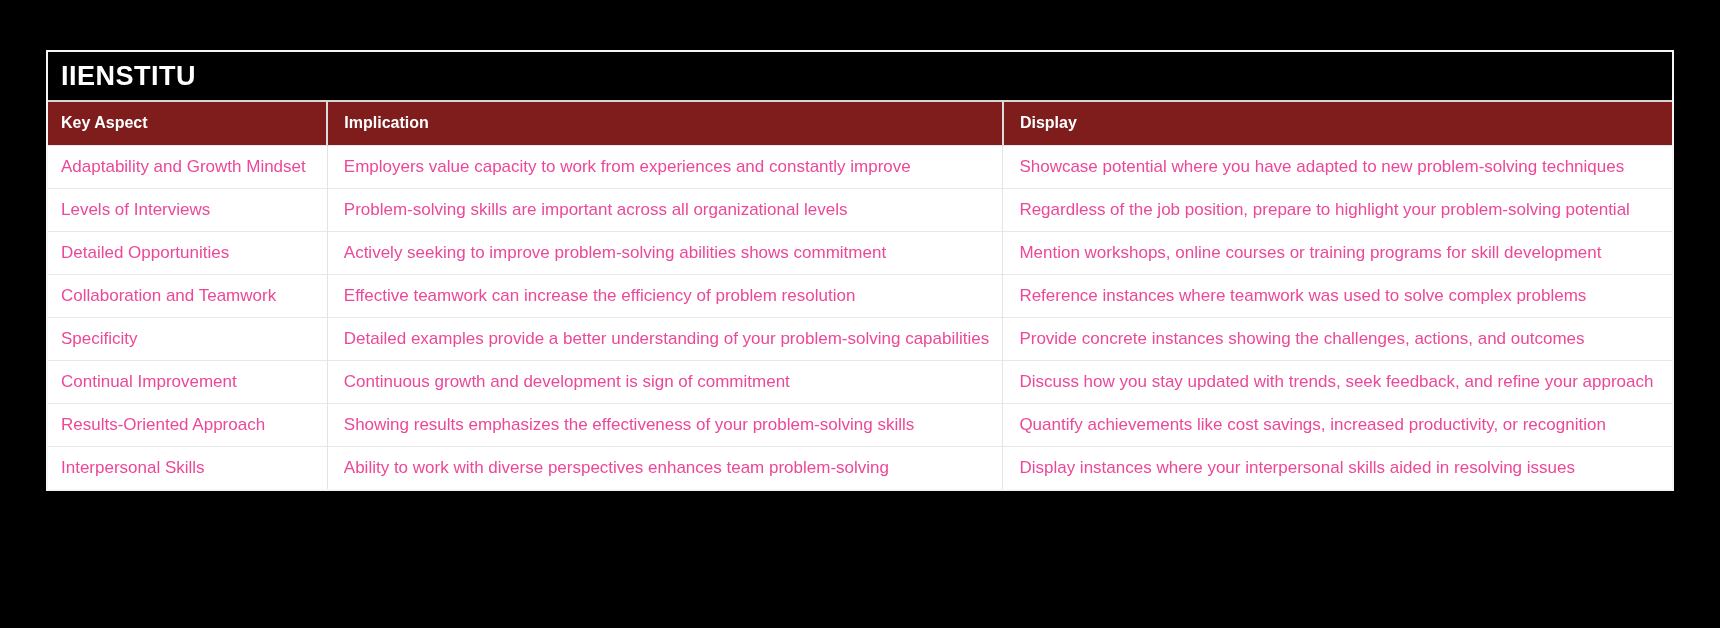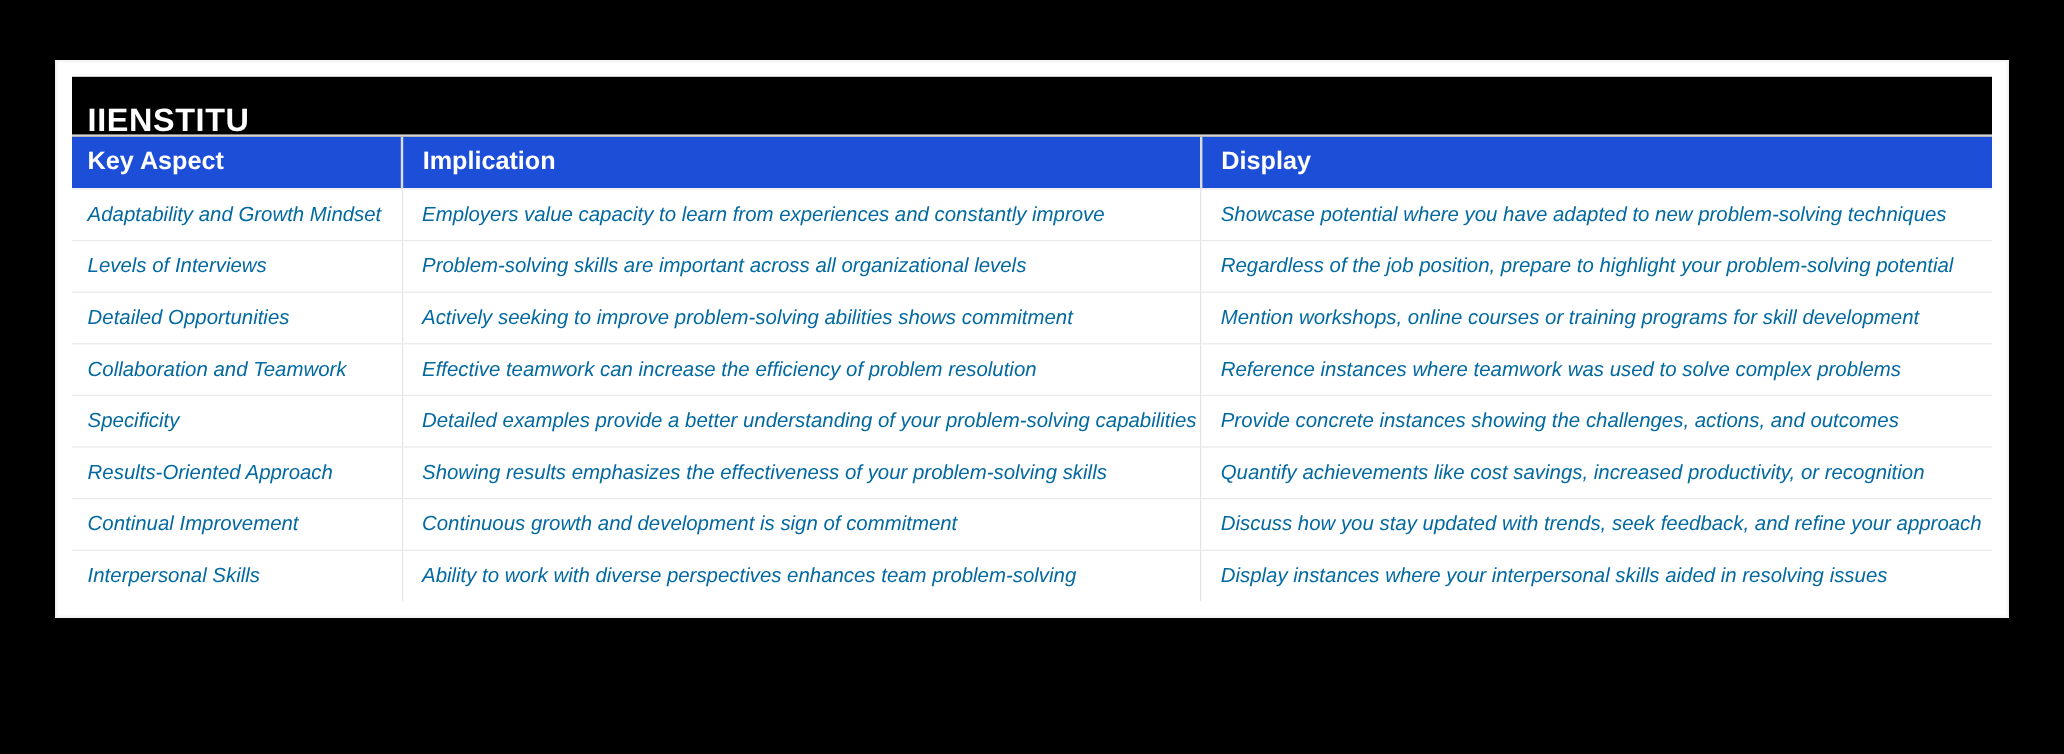--- a/index.html
+++ b/index.html
@@ -1,44 +1,44 @@
 <!DOCTYPE html>
 <html><head>
 <meta charset="utf-8">
 <style>
-  * { margin:0; padding:12px; box-sizing:border-box; }
+  * { margin:0; padding:0; box-sizing:border-box; }
   html,body { width:1720px; height:628px; background:#000000; font-family:"Liberation Sans", sans-serif; overflow:hidden; }
   .card {
     position:absolute; left:46px; top:50px; width:1628px;
     background:#ffffff; border:2px solid #f5f5f5;
   }
   .card-title {
     background:#000000; color:#ffffff;
     font-weight:bold; font-size:27px;
     height:50px; line-height:48px; padding-left:13px;
     border-bottom:2px solid #d6d6d6;
     letter-spacing:0.5px;
   }
   table { width:100%; border-collapse:collapse; table-layout:fixed; }
   col.c1 { width:17.2%; }
   col.c2 { width:41.6%; }
   col.c3 { width:41.2%; }
   thead th {
-    background:#1d4ed8; color:#ffffff;
-    font-weight:bold; font-size:21px; text-align:left;
+    background:#7f1d1d; color:#ffffff;
+    font-weight:bold; font-size:16px; text-align:left;
     height:43px; padding:0 8px 0 16px; vertical-align:middle;
     white-space:nowrap; overflow:hidden;
   }
   thead th:first-child { padding-left:13px; }
   thead th + th { border-left:2px solid #dcdcdc; }
   tbody td {
-    background:#ffffff; color:#0369a1;
+    background:#ffffff; color:#ec4899;
     font-size:17px; height:43px; padding:0 8px 0 16px; vertical-align:middle;
     border-top:1px solid #e8e8e8;
-    white-space:nowrap; overflow:hidden;font-style:italic;
+    white-space:nowrap; overflow:hidden;
   }
   tbody td:first-child { padding-left:13px; }
   tbody td + td { border-left:1px solid #e4e4e4; }
 </style>
 </head>
 <body>
 
 <div class="card">
   <div class="card-title">IIENSTITU</div>
   <table>
@@ -50,21 +50,21 @@
     <thead>
       <tr>
         <th>Key Aspect</th>
         <th>Implication</th>
         <th>Display</th>
       </tr>
     </thead>
     <tbody id="table-body">
         <tr>
           <td>Adaptability and Growth Mindset</td>
-          <td>Employers value capacity to learn from experiences and constantly improve</td>
+          <td>Employers value capacity to work from experiences and constantly improve</td>
           <td>Showcase potential where you have adapted to new problem-solving techniques</td>
         </tr>
         <tr>
           <td>Levels of Interviews</td>
           <td>Problem-solving skills are important across all organizational levels</td>
           <td>Regardless of the job position, prepare to highlight your problem-solving potential</td>
         </tr>
         <tr>
           <td>Detailed Opportunities</td>
           <td>Actively seeking to improve problem-solving abilities shows commitment</td>
@@ -74,28 +74,28 @@
           <td>Collaboration and Teamwork</td>
           <td>Effective teamwork can increase the efficiency of problem resolution</td>
           <td>Reference instances where teamwork was used to solve complex problems</td>
         </tr>
         <tr>
           <td>Specificity</td>
           <td>Detailed examples provide a better understanding of your problem-solving capabilities</td>
           <td>Provide concrete instances showing the challenges, actions, and outcomes</td>
         </tr>
         <tr>
+          <td>Continual Improvement</td>
+          <td>Continuous growth and development is sign of commitment</td>
+          <td>Discuss how you stay updated with trends, seek feedback, and refine your approach</td>
+        </tr>
+        <tr>
           <td>Results-Oriented Approach</td>
           <td>Showing results emphasizes the effectiveness of your problem-solving skills</td>
           <td>Quantify achievements like cost savings, increased productivity, or recognition</td>
-        </tr>
-        <tr>
-          <td>Continual Improvement</td>
-          <td>Continuous growth and development is sign of commitment</td>
-          <td>Discuss how you stay updated with trends, seek feedback, and refine your approach</td>
         </tr>
         <tr>
           <td>Interpersonal Skills</td>
           <td>Ability to work with diverse perspectives enhances team problem-solving</td>
           <td>Display instances where your interpersonal skills aided in resolving issues</td>
         </tr>
       </tbody>
   </table>
 </div>
 

